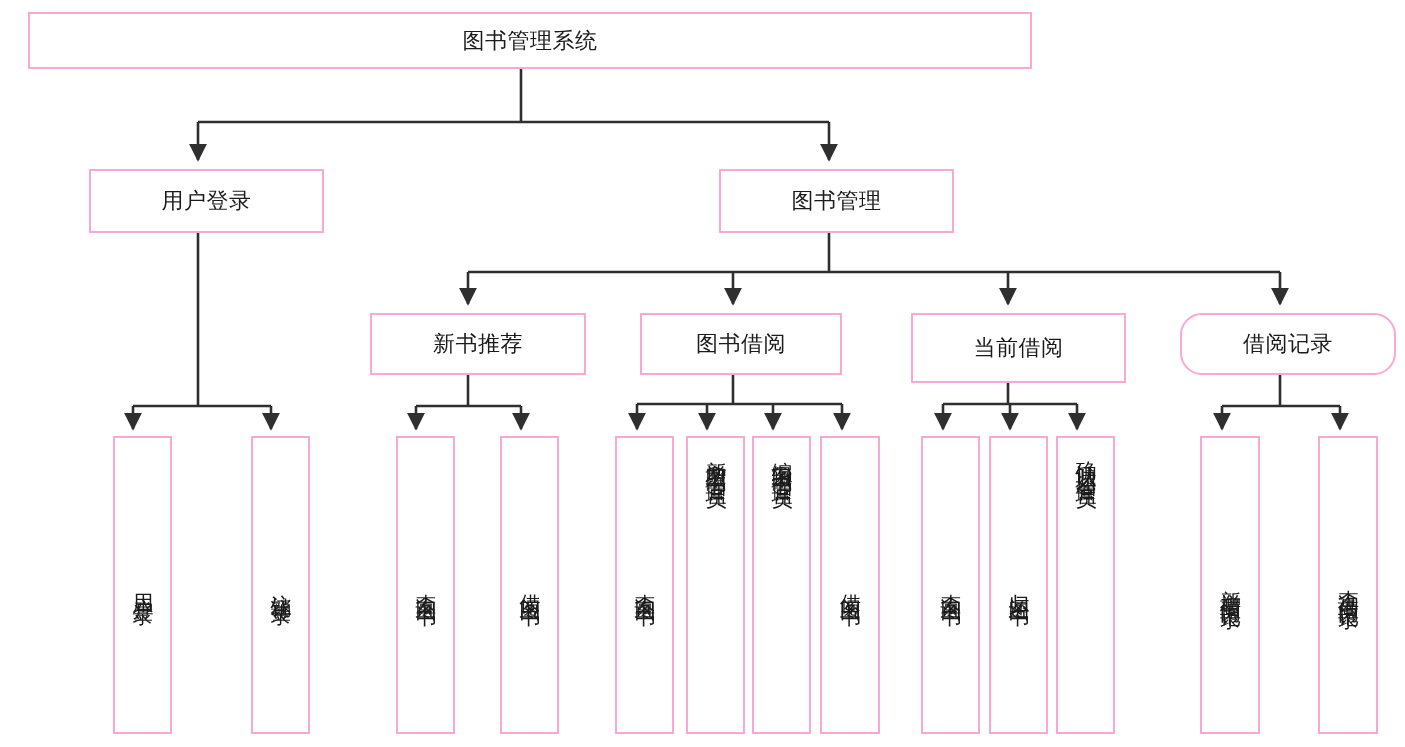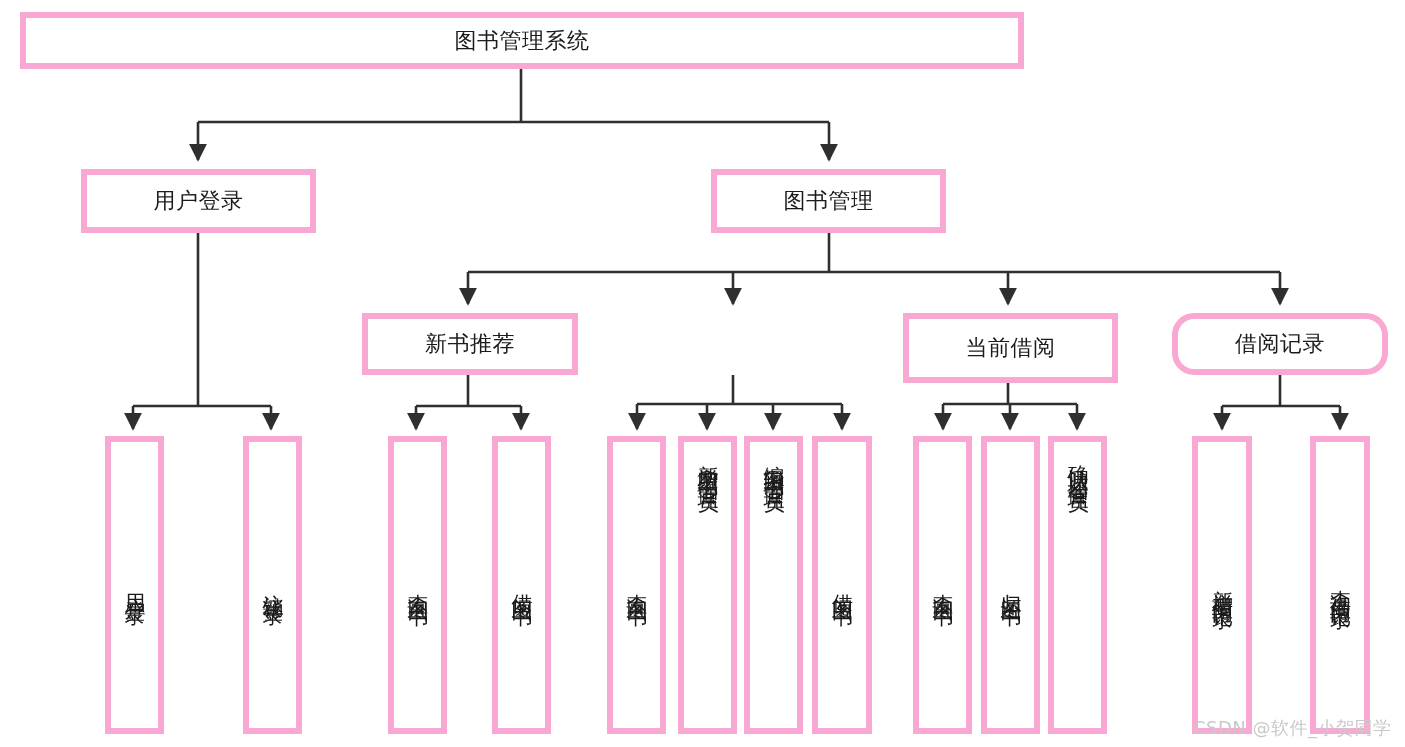--- a/index.html
+++ b/index.html
@@ -22,25 +22,26 @@
     left: 0;
     top: 0;
     width: 1405px;
     height: 747px;
     pointer-events: none;
   }
   .node {
     position: absolute;
     box-sizing: border-box;
     background: #ffffff;
-    border: 6px solid #f9a8d4;
+    border: 2px solid #f9a8d4;
     display: flex;
     align-items: center;
     justify-content: center;
     color: #1b1b1b;
+    margin-left: 8px;
   }
   .node-label {
     display: block;
     text-align: center;
     line-height: 1.18;
     white-space: nowrap;
   }
   
   .node.horiz .node-label {
     font-size: 22px;
@@ -138,20 +139,23 @@
   <div class="node horiz" style="left:81px; top:169px; width:235px; height:64px;">
     <span class="node-label">用户登录</span>
   </div>
   <div class="node horiz" style="left:711px; top:169px; width:235px; height:64px;">
     <span class="node-label">图书管理</span>
   </div>
 
   <div class="node horiz" style="left:362px; top:313px; width:216px; height:62px;">
     <span class="node-label">新书推荐</span>
   </div>
+  <div class="node horiz" style="left:632px; top:313px; width:202px; height:62px;">
+    <span class="node-label">图书借阅</span>
+  </div>
   <div class="node horiz" style="left:903px; top:313px; width:215px; height:70px;">
     <span class="node-label">当前借阅</span>
   </div>
   <div class="node horiz" style="left:1172px; top:313px; width:216px; height:62px;border-radius:22px;">
     <span class="node-label">借阅记录</span>
   </div>
 
   <div class="node vert center" style="left:105px; top:436px; width:59px; height:298px;">
     <span class="node-label">用户登录</span>
   </div>
@@ -189,17 +193,14 @@
     <span class="node-label">确认归还（管理员）</span>
   </div>
 
   <div class="node vert center" style="left:1192px; top:436px; width:60px; height:298px;">
     <span class="node-label">新增借阅记录</span>
   </div>
   <div class="node vert center" style="left:1310px; top:436px; width:60px; height:298px;">
     <span class="node-label">查询借阅记录</span>
   </div>
 
-  <div class="watermark" style="left:1193px; top:716px;">
-    <span>CSDN @软件_小贺同学</span>
-  </div>
 
 </div>
 
 </body></html>

